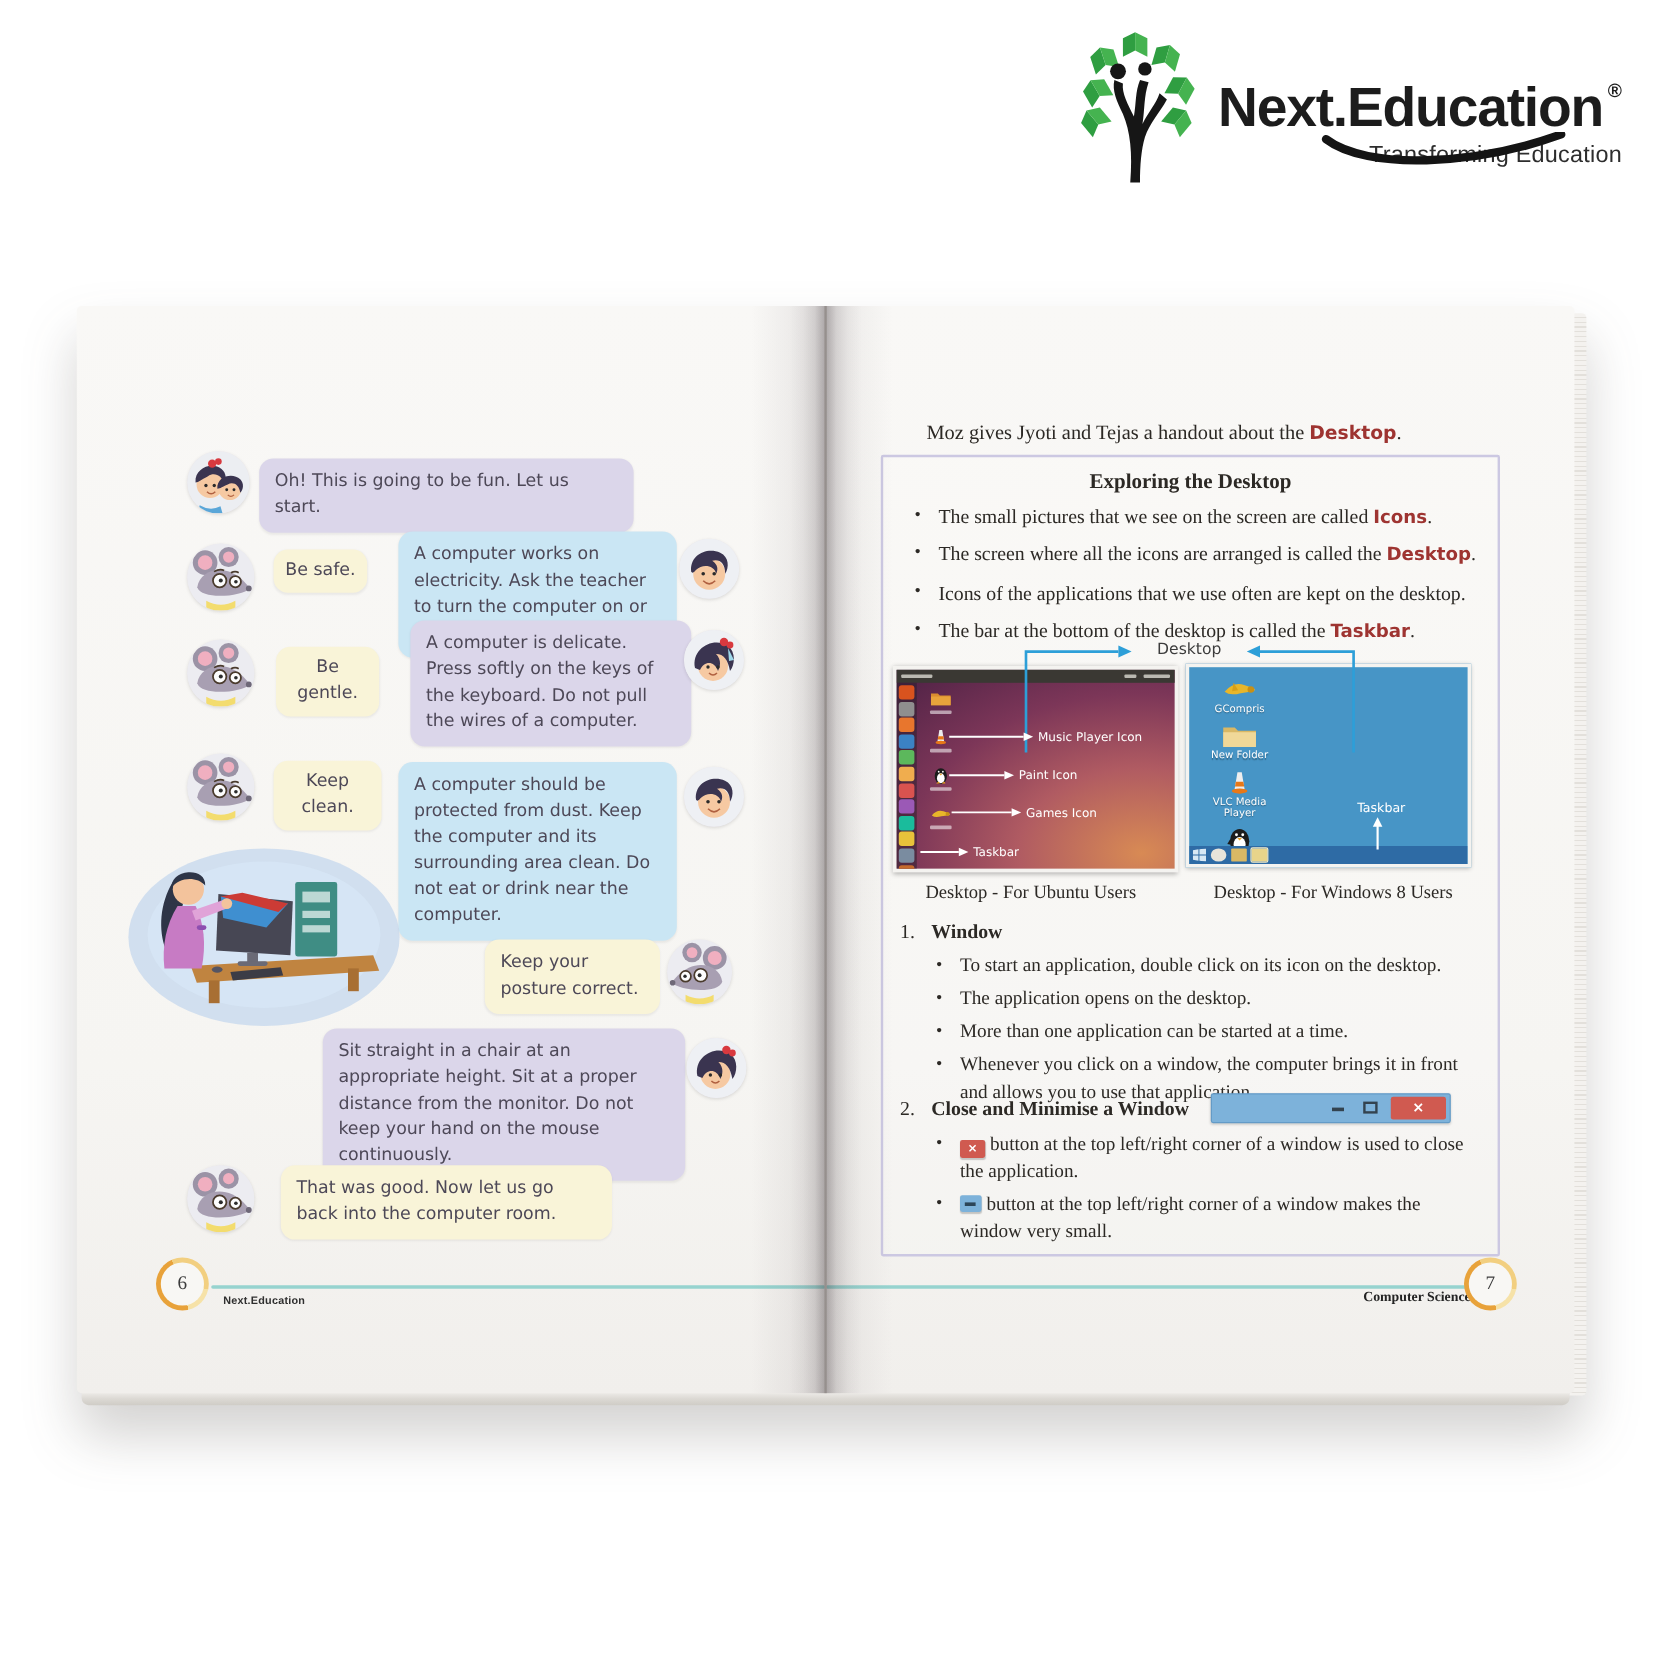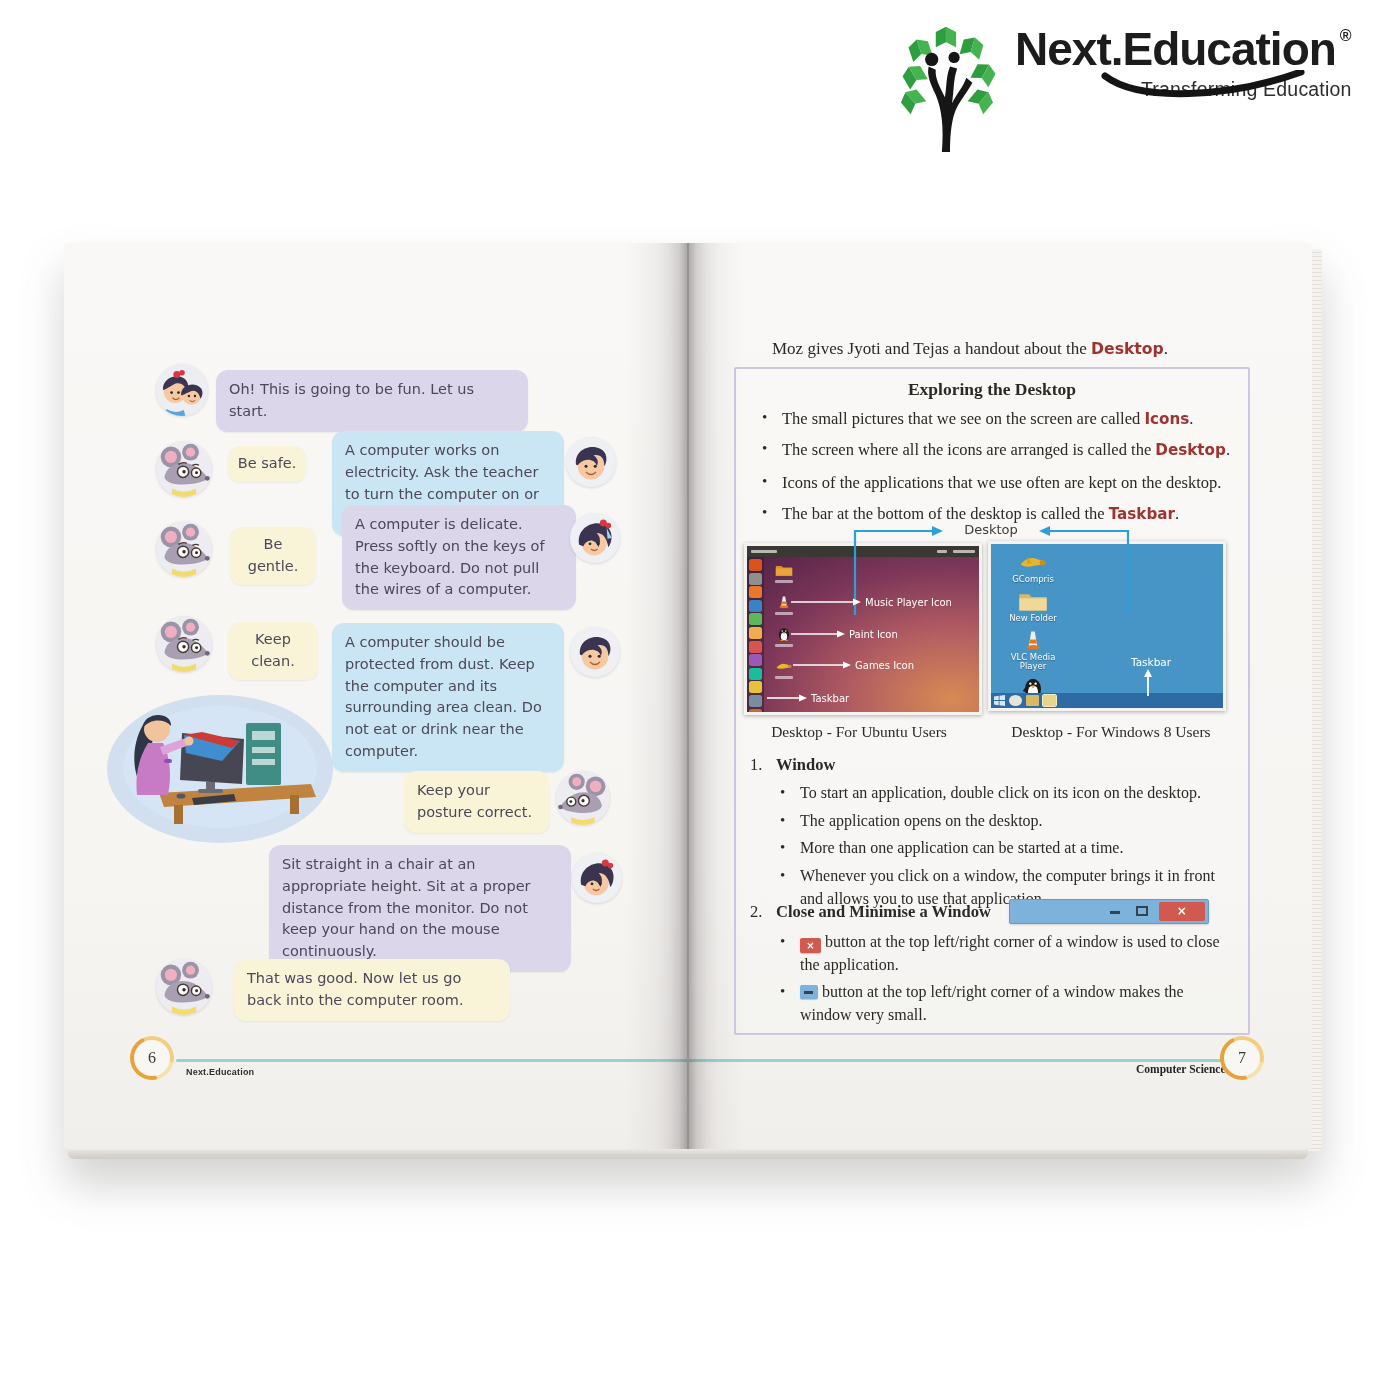--- a/index.html
+++ b/index.html
@@ -2,29 +2,29 @@
 <html><head>
 <meta charset="utf-8">
 <style>
   * { margin:0; padding:0; box-sizing:border-box; }
   html,body { width:1400px; height:1400px; background:#ffffff; overflow:hidden;
               font-family:"Liberation Sans", sans-serif; }
 
   
   .logo { position:absolute; left:893px; top:22px; width:480px; height:145px; display:flex; }
   .logo-tree { width:112px; height:132px; margin-top:2px; }
-  .logo-textcol { margin-left:10px; position:relative; }
+  .logo-textcol { margin-left:10px; margin-top:40px; position:relative; }
   .logo-word { font-size:46px; font-weight:bold; color:#1c1c1c; letter-spacing:-1px;
                font-family:"Liberation Sans", sans-serif; white-space:nowrap; }
   .logo-reg { font-size:16px; font-weight:bold; color:#1c1c1c; vertical-align:24px; margin-left:4px; }
   .logo-tag { font-size:19.5px; color:#2d2d2d; text-align:right; margin-top:2px; letter-spacing:.2px; }
   .logo-smile { position:absolute; left:84px; top:48px; }
 
   
-  .book { position:absolute; left:64px; top:243px; width:1248px; height:906px;
+  .book { position:absolute; left:64px; top:255px; width:1248px; height:906px;
           filter:drop-shadow(0 26px 22px rgba(60,55,50,.22)); }
   .page { position:absolute; top:0; height:906px; width:624px;
           background:linear-gradient(180deg,#f9f8f6 0%, #f6f5f2 70%, #f1efec 100%); }
   .page-left  { left:0;   border-radius:4px 0 0 4px; }
   .page-right { left:624px; border-radius:0 4px 4px 0; }
   .page-left::after  { content:""; position:absolute; inset:0; pointer-events:none;
       background:linear-gradient(90deg, rgba(0,0,0,0) 90%, rgba(105,95,100,.10) 97%, rgba(75,65,70,.22) 100%); }
   .page-right::after { content:""; position:absolute; inset:0; pointer-events:none;
       background:linear-gradient(90deg, rgba(75,65,70,.20) 0%, rgba(105,95,100,.08) 3%, rgba(0,0,0,0) 9%); }
   .spine-line { position:absolute; left:623px; top:0; width:2px; height:906px; background:#b7b2ad; }

